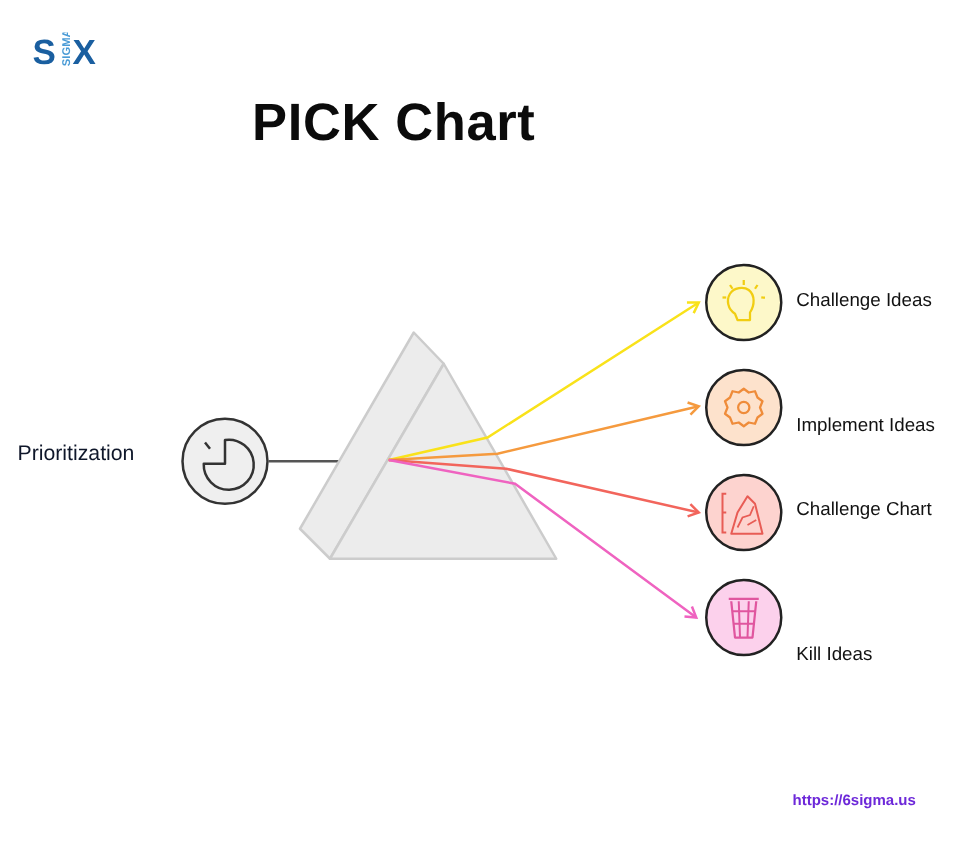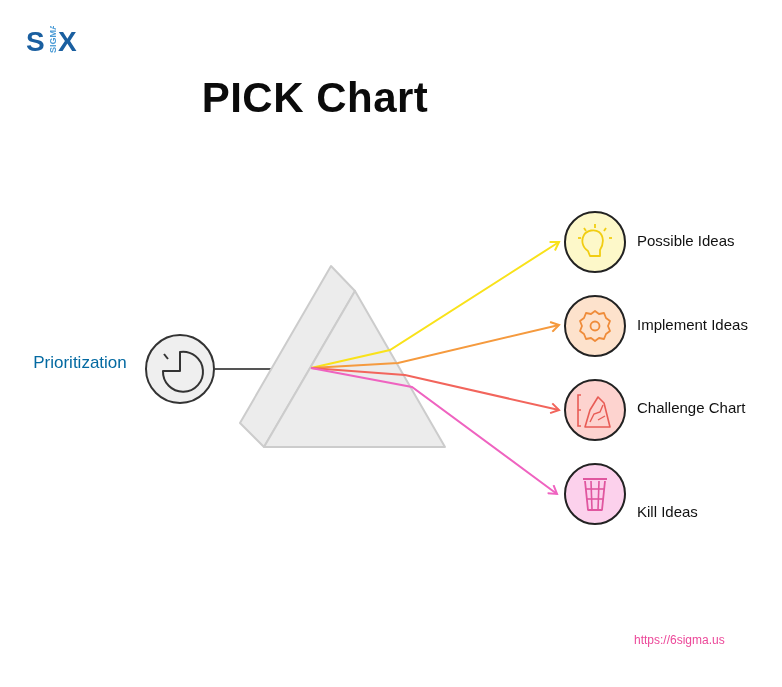--- a/index.html
+++ b/index.html
@@ -1,21 +1,21 @@
 <!DOCTYPE html>
 <html><head>
 <meta charset="utf-8">
 <style>
   html,body{margin:0;padding:0;background:#ffffff;}
   body{width:782px;height:687px;position:relative;overflow:hidden;font-family:"Liberation Sans","DejaVu Sans",sans-serif;color:#111;}
   .logo{position:absolute;left:26px;top:26px;width:60px;height:30px;}
   .title{position:absolute;left:0;width:630px;top:74px;text-align:center;font-size:42px;font-weight:bold;letter-spacing:0.5px;color:#0b0b0b;}
-  .tool-label{position:absolute;left:14px;top:352px;width:132px;text-align:center;font-size:17px;line-height:22px;color:#0369a1;}
+  .tool-label{position:absolute;left:14px;top:352px;width:132px;text-align:left;font-size:17px;line-height:22px;color:#0f172a;}
   .out-label{position:absolute;left:637px;font-size:15px;color:#111;white-space:nowrap;}
-  .url{position:absolute;left:634px;top:633px;font-size:12px;font-weight:normal;color:#ec4899;}
+  .url{position:absolute;left:634px;top:633px;font-size:12px;font-weight:bold;color:#6d28d9;}
   svg.diagram{position:absolute;left:0;top:0;}
 </style>
 </head>
 <body>
 
 <div class="logo">
   <svg width="60" height="30" viewBox="0 0 60 30">
     <text x="0" y="25" font-family="Liberation Sans, sans-serif" font-weight="bold" font-size="28" fill="#1a5fa0">S</text>
     <text transform="translate(30,27) rotate(-90)" font-family="Liberation Sans, sans-serif" font-weight="bold" font-size="9" fill="#4a9bd6">SIGMA</text>
     <text x="32" y="25" font-family="Liberation Sans, sans-serif" font-weight="bold" font-size="28" fill="#1a5fa0">X</text>
@@ -88,18 +88,18 @@
   <g>
     <circle cx="595" cy="494" r="30" fill="#fcd1ec" stroke="#222" stroke-width="2"></circle>
     <path d="M583,479 L607,479 M585,481 L588,510 L602,510 L605,481" fill="none" stroke="#e0569f" stroke-width="1.8" stroke-linejoin="round"></path>
     <line x1="586" y1="489" x2="604" y2="489" stroke="#e0569f" stroke-width="1.6"></line>
     <line x1="587" y1="499" x2="603" y2="499" stroke="#e0569f" stroke-width="1.6"></line>
     <line x1="591" y1="481" x2="592" y2="510" stroke="#e0569f" stroke-width="1.6"></line>
     <line x1="599" y1="481" x2="598" y2="510" stroke="#e0569f" stroke-width="1.6"></line>
   </g>
 </svg>
 
-<div class="out-label" style="top:232px">Possible Ideas</div>
-<div class="out-label" style="top:316px">Implement Ideas</div>
+<div class="out-label" style="top:232px">Challenge Ideas</div>
+<div class="out-label" style="top:332px">Implement Ideas</div>
 <div class="out-label" style="top:399px">Challenge Chart</div>
-<div class="out-label" style="top:503px">Kill Ideas</div>
+<div class="out-label" style="top:515px">Kill Ideas</div>
 
 <div class="url">https://6sigma.us</div>
 
 </body></html>

